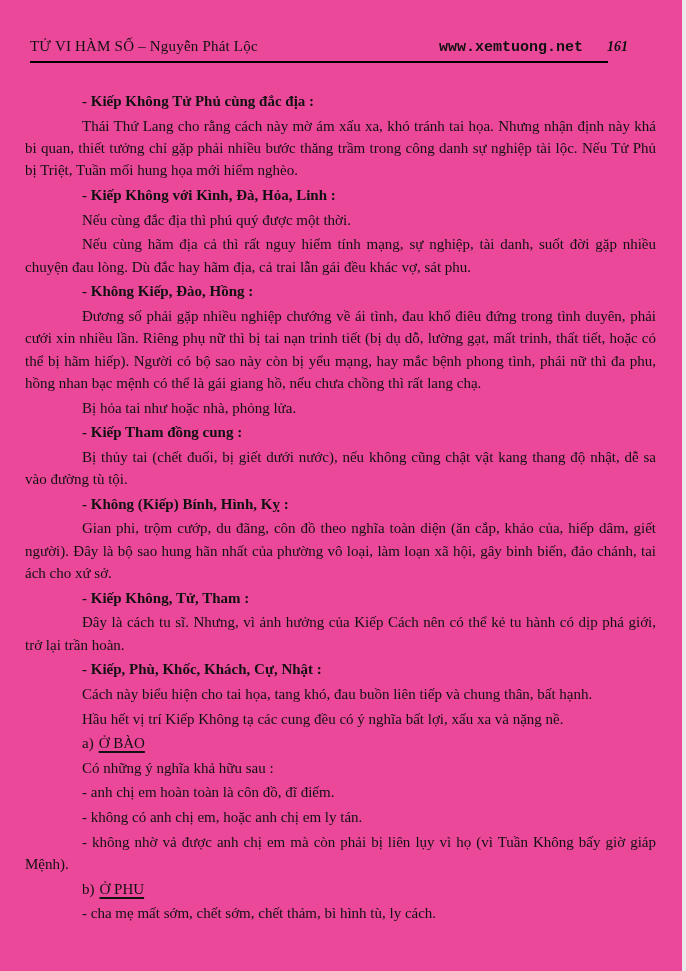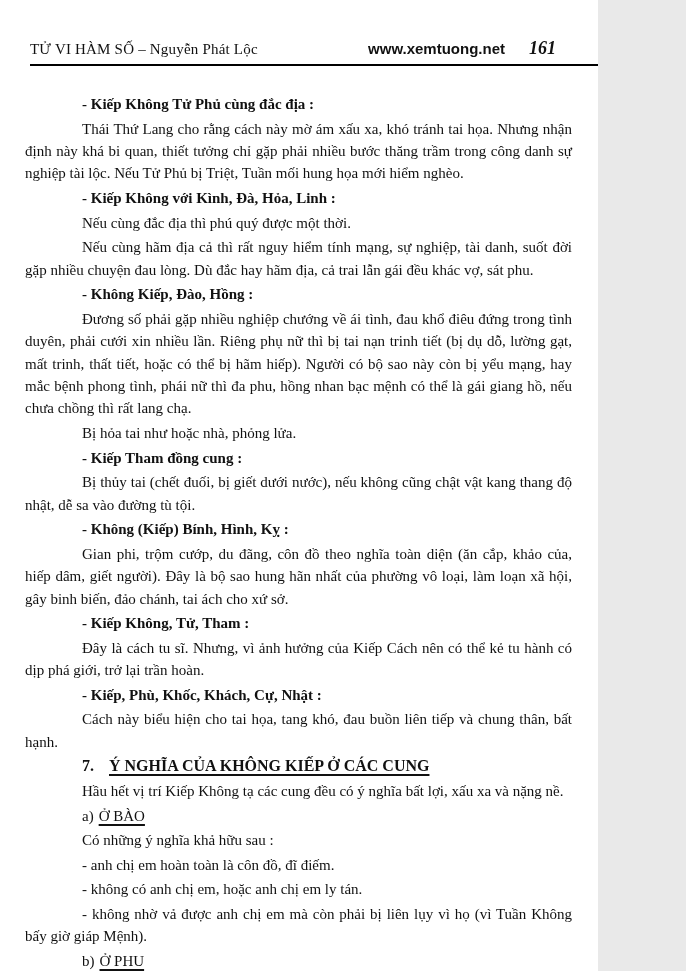--- a/index.html
+++ b/index.html
@@ -1,47 +1,47 @@
 <!DOCTYPE html>
 <html><head>
 <meta charset="utf-8">
 <style>
   html, body { margin: 0; padding: 0; background: #e9e9e9; }
   .page {
-    width: 598px; height: 971px;
-    background: #ffffff;
+    width: 682px; height: 971px;
+    background: #ec4899;
     color: #111111;
     font-family: "Liberation Serif", "DejaVu Serif", serif;
     overflow: hidden;
     position: relative;
     box-sizing: border-box;
   }
   .page-header {
     margin: 38px 30px 0 30px;
     display: flex;
     align-items: baseline;
   }
   .book-title {
     flex: 1;
     font-size: 15px;
     letter-spacing: 0.2px;
     white-space: nowrap;
   }
   .website {
-    font-family: Liberation Sans, sans-serif;
+    font-family: Liberation Mono, monospace;
     font-weight: bold;
     font-size: 15px;
     white-space: nowrap;
   }
   .page-number {
     font-weight: bold;
     font-style: italic;
-    font-size: 18px;
+    font-size: 14px;
     margin-left: 24px;
-    margin-right: 12px;
+    margin-right: 24px;
   }
   .header-rule {
     height: 2px;
     background: #000;
     margin: 5px 0 0 30px;
     width: 578px;
   }
   .content {
     padding: 27px 26px 0 25px;
     font-size: 15px;
@@ -89,21 +89,20 @@
       <p class="para body">Đương số phải gặp nhiều nghiệp chướng về ái tình, đau khổ điêu đứng trong tình duyên, phải cưới xin nhiều lần. Riêng phụ nữ thì bị tai nạn trinh tiết (bị dụ dỗ, lường gạt, mất trinh, thất tiết, hoặc có thể bị hãm hiếp). Người có bộ sao này còn bị yểu mạng, hay mắc bệnh phong tình, phái nữ thì đa phu, hồng nhan bạc mệnh có thể là gái giang hồ, nếu chưa chồng thì rất lang chạ.</p>
       <p class="para body">Bị hỏa tai như hoặc nhà, phỏng lửa.</p>
       <p class="para heading">- Kiếp Tham đồng cung :</p>
       <p class="para body">Bị thủy tai (chết đuối, bị giết dưới nước), nếu không cũng chật vật kang thang độ nhật, dễ sa vào đường tù tội.</p>
       <p class="para heading">- Không (Kiếp) Bính, Hình, Kỵ :</p>
       <p class="para body">Gian phi, trộm cướp, du đãng, côn đồ theo nghĩa toàn diện (ăn cắp, khảo của, hiếp dâm, giết người). Đây là bộ sao hung hãn nhất của phường vô loại, làm loạn xã hội, gây binh biến, đảo chánh, tai ách cho xứ sở.</p>
       <p class="para heading">- Kiếp Không, Tử, Tham :</p>
       <p class="para body">Đây là cách tu sĩ. Nhưng, vì ảnh hưởng của Kiếp Cách nên có thể kẻ tu hành có dịp phá giới, trở lại trần hoàn.</p>
       <p class="para heading">- Kiếp, Phù, Khốc, Khách, Cự, Nhật :</p>
       <p class="para body">Cách này biểu hiện cho tai họa, tang khó, đau buồn liên tiếp và chung thân, bất hạnh.</p>
-      <p class="para section-heading"><span class="section-num">7.</span><span class="underlined">Ý NGHĨA CỦA KHÔNG KIẾP Ở CÁC CUNG</span></p>
       <p class="para body">Hầu hết vị trí Kiếp Không tạ các cung đều có ý nghĩa bất lợi, xấu xa và nặng nề.</p>
       <p class="para body"><span class="sub-prefix">a)</span><span class="underlined">Ở BÀO</span></p>
       <p class="para body">Có những ý nghĩa khả hữu sau :</p>
       <p class="para body">- anh chị em hoàn toàn là côn đồ, đĩ điếm.</p>
       <p class="para body">- không có anh chị em, hoặc anh chị em ly tán.</p>
       <p class="para body">- không nhờ vả được anh chị em mà còn phải bị liên lụy vì họ (vì Tuần Không bấy giờ giáp Mệnh).</p>
       <p class="para body"><span class="sub-prefix">b)</span><span class="underlined">Ở PHU</span></p>
       <p class="para body">- cha mẹ mất sớm, chết sớm, chết thảm, bì hình tù, ly cách.</p>
     </main>
 </div>

